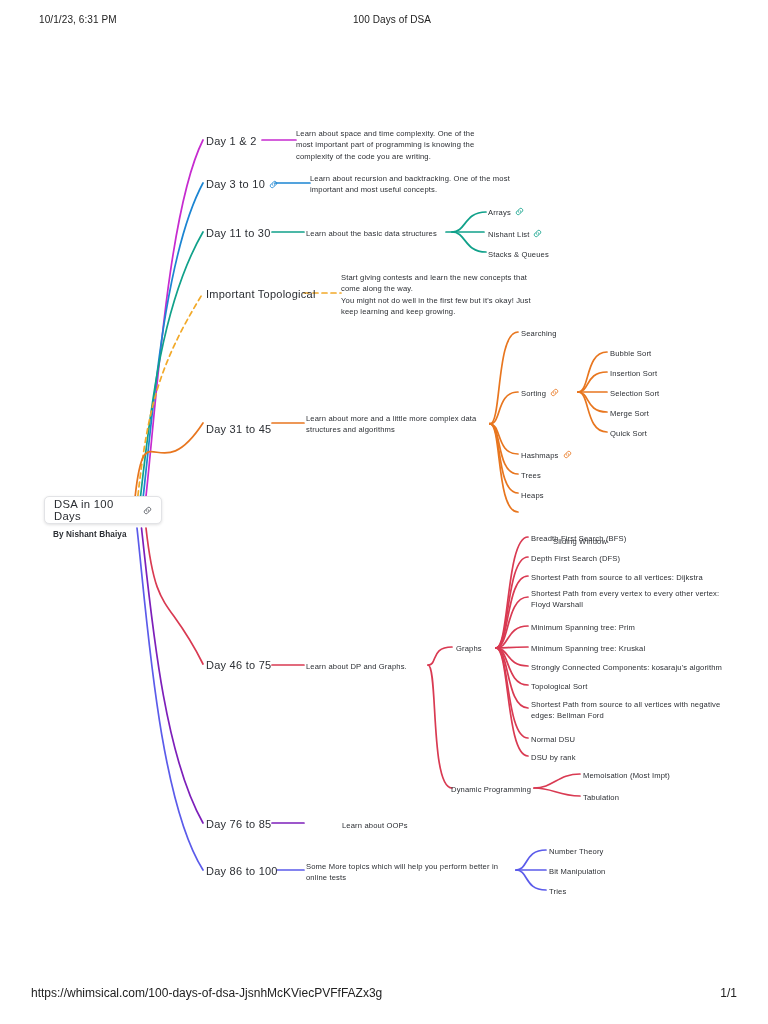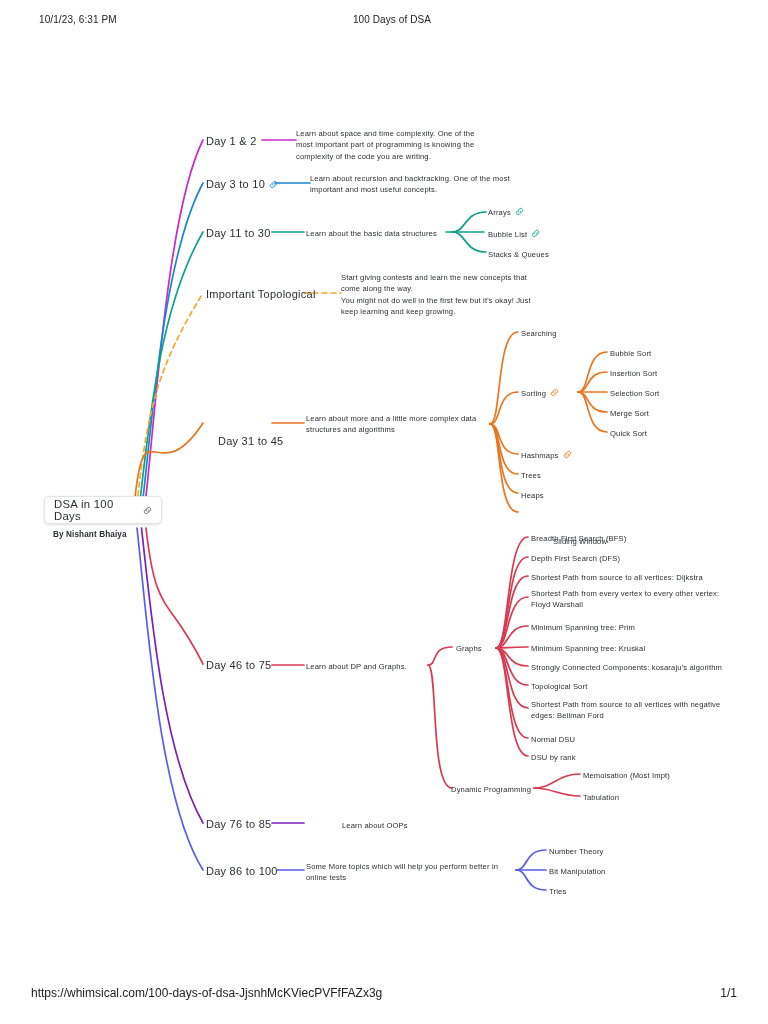--- a/index.html
+++ b/index.html
@@ -179,38 +179,38 @@
     <div class="node desc" style="left:306px; top:228px;">Learn about the basic data structures</div>
     <div class="node desc" style="left:488px; top:207px;">
       <span>Arrays</span><span class="lnk"><svg viewBox="0 0 16 16">
             <g fill="none" stroke="#10a18a" stroke-width="1.6" stroke-linecap="round">
               <path d="M6.5 9.5 C5 8 5 6 6.6 4.6 L7.8 3.4 C9.3 2 11.3 2 12.7 3.4 C14.1 4.8 14.1 6.8 12.7 8.2 L11.8 9.1"></path>
               <path d="M9.5 6.5 C11 8 11 10 9.4 11.4 L8.2 12.6 C6.7 14 4.7 14 3.3 12.6 C1.9 11.2 1.9 9.2 3.3 7.8 L4.2 6.9"></path>
             </g>
           </svg></span>
     </div>
     <div class="node desc" style="left:488px; top:229px;">
-      <span>Bubble List</span><span class="lnk"><svg viewBox="0 0 16 16">
+      <span>Nishant List</span><span class="lnk"><svg viewBox="0 0 16 16">
             <g fill="none" stroke="#10a18a" stroke-width="1.6" stroke-linecap="round">
               <path d="M6.5 9.5 C5 8 5 6 6.6 4.6 L7.8 3.4 C9.3 2 11.3 2 12.7 3.4 C14.1 4.8 14.1 6.8 12.7 8.2 L11.8 9.1"></path>
               <path d="M9.5 6.5 C11 8 11 10 9.4 11.4 L8.2 12.6 C6.7 14 4.7 14 3.3 12.6 C1.9 11.2 1.9 9.2 3.3 7.8 L4.2 6.9"></path>
             </g>
           </svg></span>
     </div>
     <div class="node desc" style="left:488px; top:249px;">
       <span>Stacks &amp; Queues</span>
     </div>
 
     <div class="node lvl1" style="left:206px; top:287px;">
       <span>Important Topological</span>
     </div>
     <div class="node desc wrap" style="left:341px; top:272px; width:200px; white-space:pre-line;">Start giving contests and learn the new concepts that come along the way.
 You might not do well in the first few but it's okay! Just keep learning and keep growing.</div>
 
-    <div class="node lvl1" style="left:206px; top:434px;margin-left:12px;">
+    <div class="node lvl1" style="left:206px; top:422px;">
       <span>Day 31 to 45</span>
     </div>
     <div class="node desc wrap" style="left:306px; top:413px; width:184px;">Learn about more and a little more complex data structures and algorithms</div>
 
     <div class="node desc" style="left:521px; top:328px;">
       <span>Searching</span>
     </div>
     <div class="node desc" style="left:521px; top:388px;">
       <span>Sorting</span><span class="lnk"><svg viewBox="0 0 16 16">
             <g fill="none" stroke="#e8761f" stroke-width="1.6" stroke-linecap="round">

